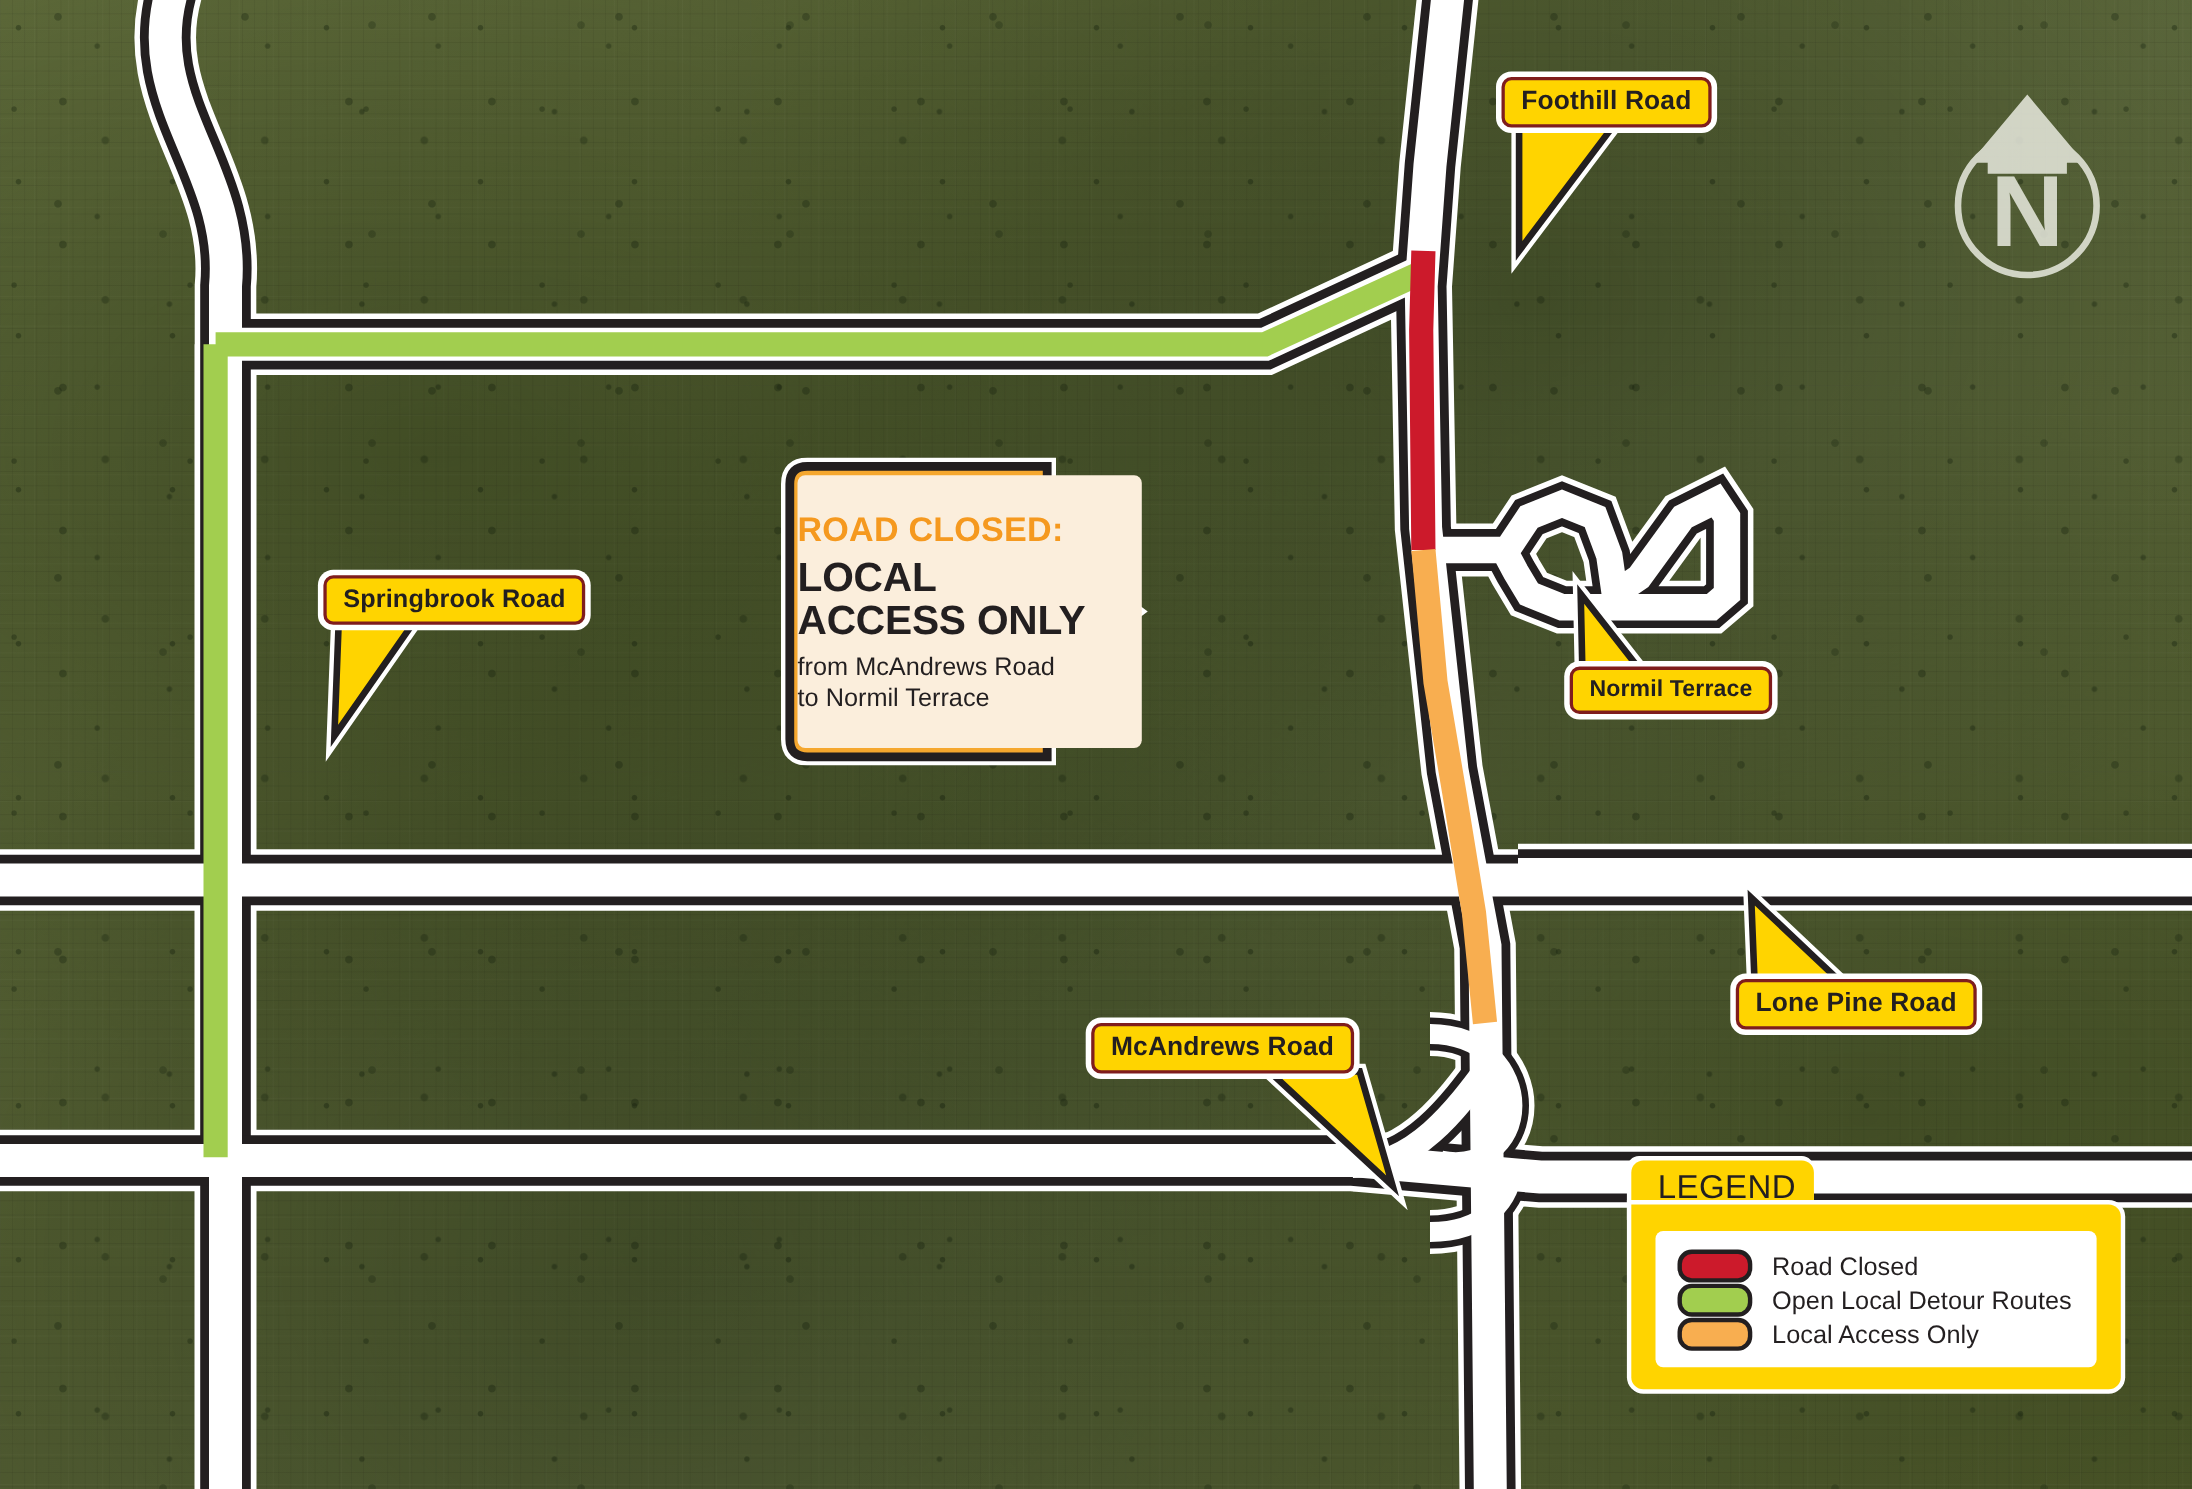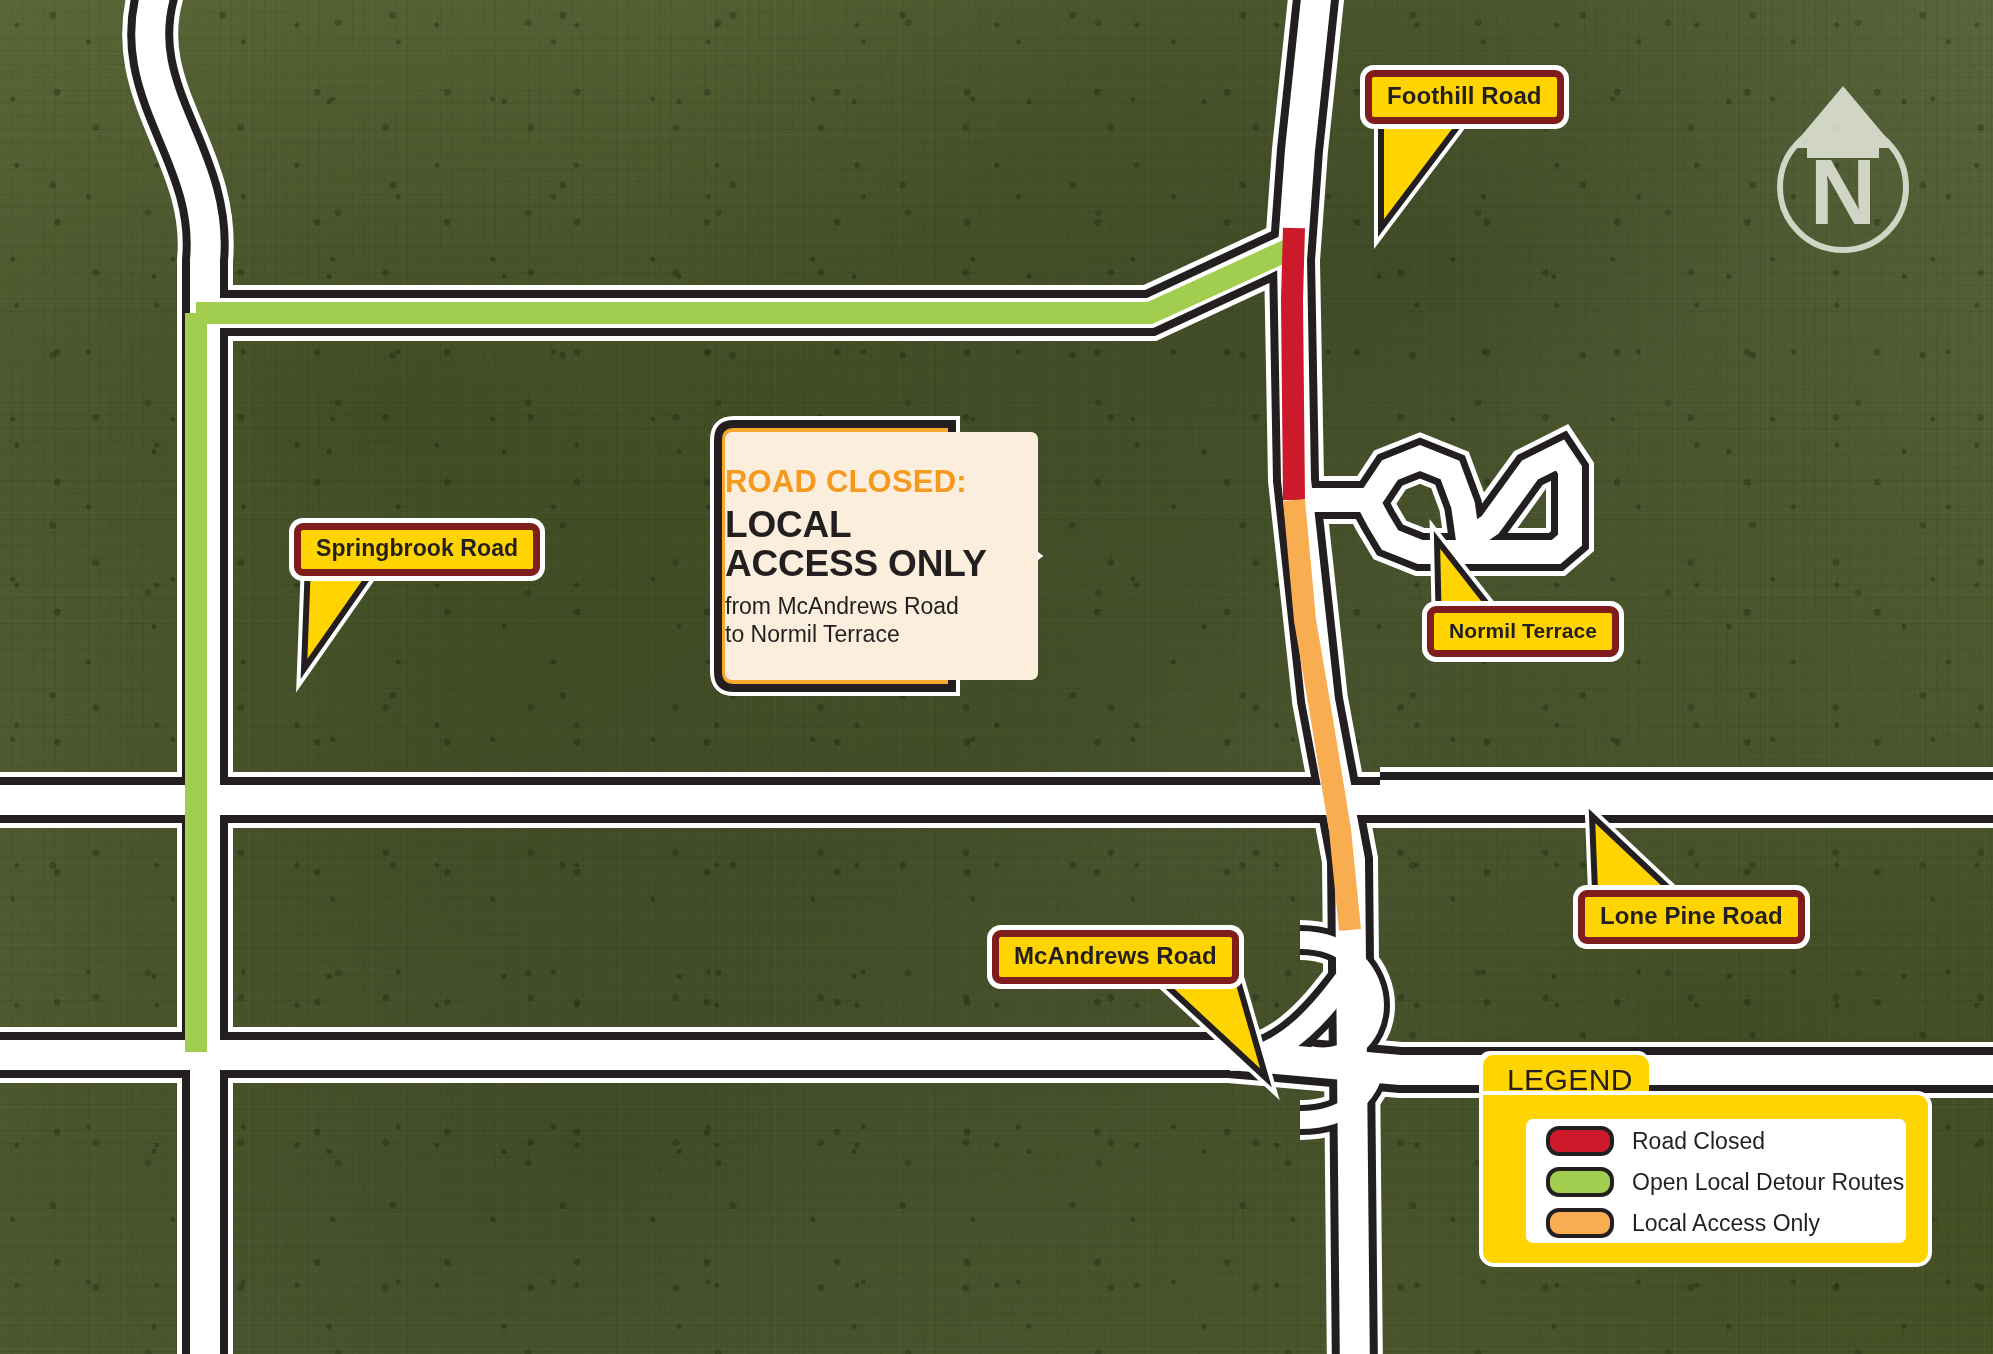--- a/index.html
+++ b/index.html
@@ -58,21 +58,21 @@
   .flag{
     position:absolute;
     white-space:nowrap;
     color:#231f20;
     font-weight:bold;
     letter-spacing:.1px;
   }
   .flag .box{
     position:relative;
     background:#FFD400;
-    border:7px solid #7f1d1d;
+    border:3px solid #7f1d1d;
     border-radius:9px;
     box-shadow:0 0 0 5px #ffffff;
     padding:7px 15px 9px;
     line-height:1;
     z-index:2;
   }
   .flag .tail{position:absolute;z-index:1;}
   .flag .tail svg{display:block;overflow:visible;}
   
   #closure-callout{
@@ -101,21 +101,21 @@
     box-shadow:0 0 0 4px #ffffff;
   }
   #legend-title{
     position:absolute;left:24px;top:8px;
     font-size:30px;color:#231f20;letter-spacing:.4px;z-index:3;
   }
   #legend-panel{
     position:absolute;left:22px;top:64px;right:22px;bottom:20px;
     background:#ffffff;border-radius:7px;
     padding:12px 0 10px;
-    display:flex;flex-direction:column;justify-content:center;gap:11px;margin-left:21px;
+    display:flex;flex-direction:column;justify-content:center;gap:1px;
   }
   .legend-row{display:flex;align-items:center;gap:18px;padding-left:20px;}
   .swatch{width:60px;height:22px;border:4px solid #231f20;border-radius:13px;flex:none;}
   .legend-label{font-size:23px;color:#231f20;}
 </style>
 </head>
 <body>
 
 <div id="map-root">
 

